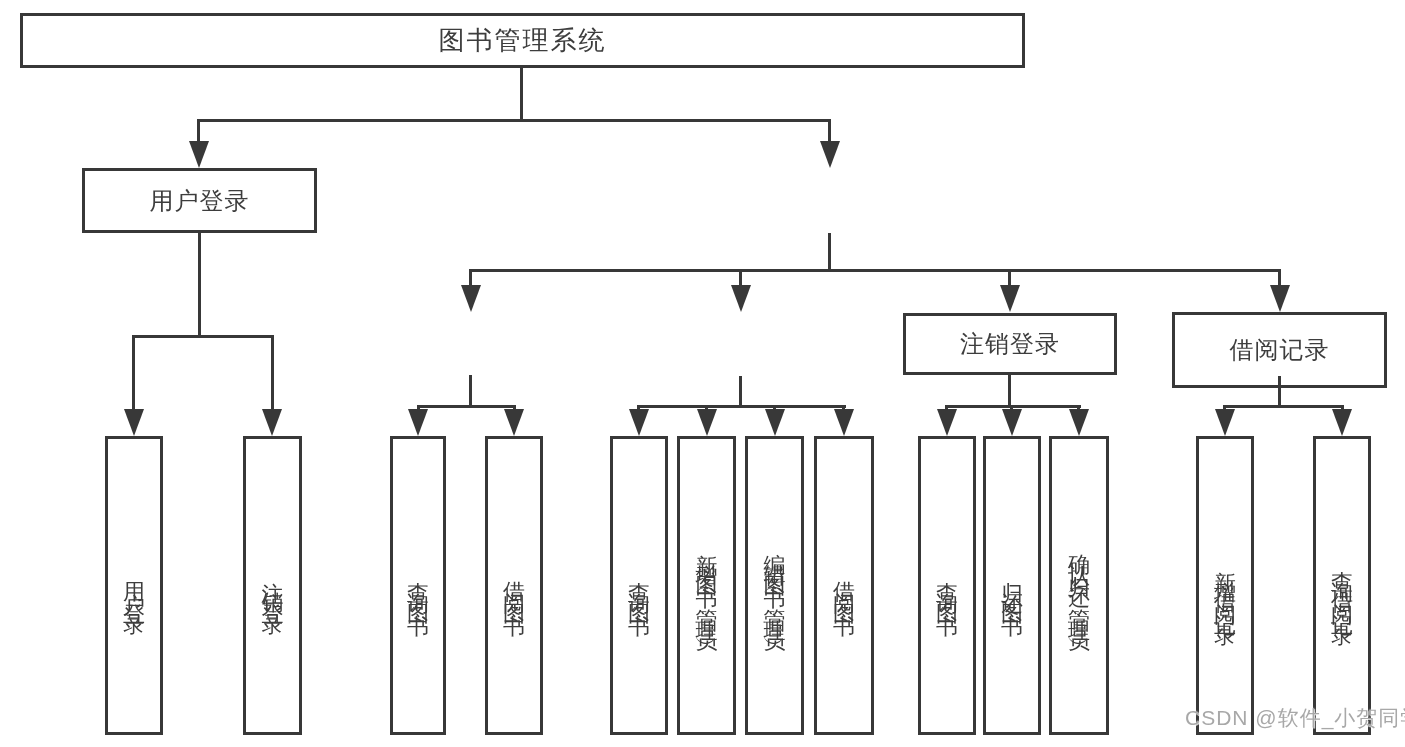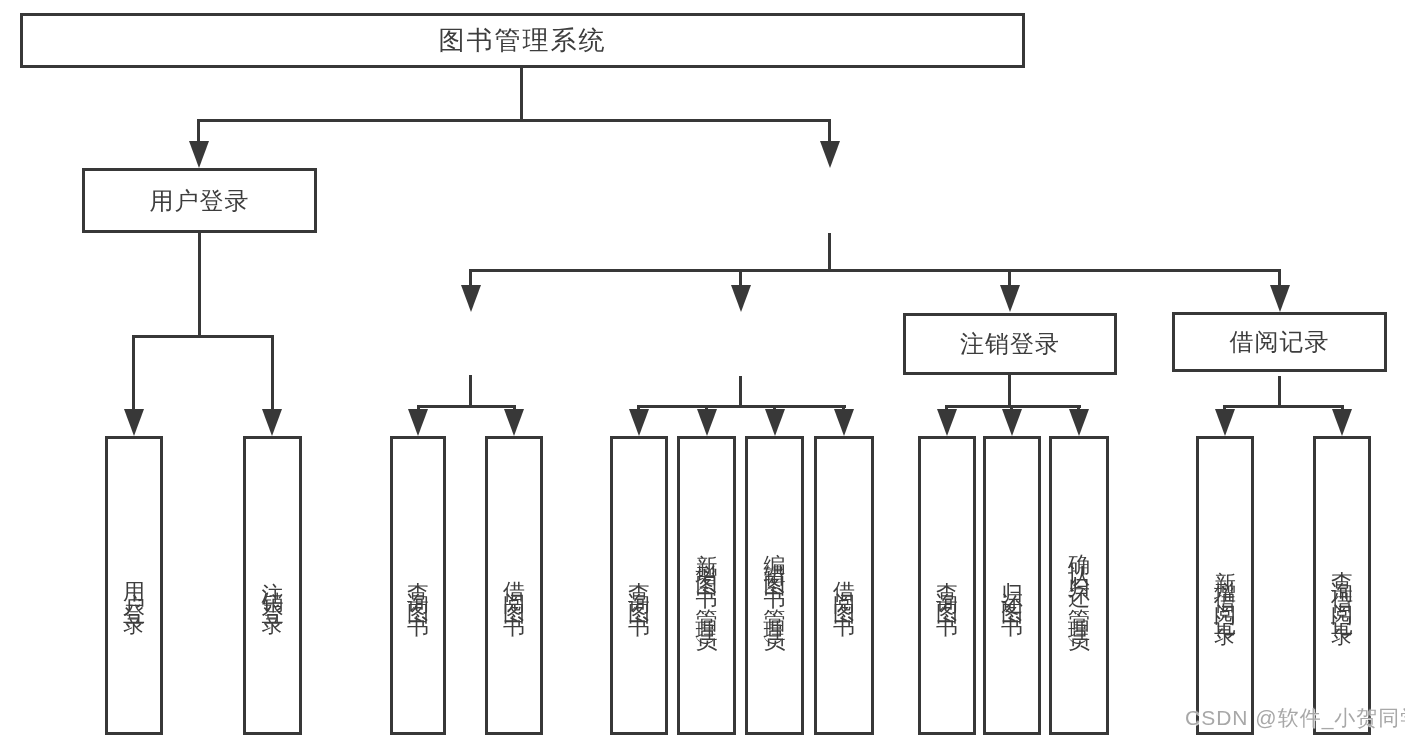--- a/index.html
+++ b/index.html
@@ -51,21 +51,21 @@
     <span>用户登录</span>
   </div>
 
 
 
 
   <div class="box hbox" style="left:903px;top:313px;width:214px;height:62px;">
     <span>注销登录</span>
   </div>
 
-  <div class="box hbox" style="left:1172px;top:312px;width:215px;height:60px;">
+  <div class="box hbox" style="left:1172px;top:312px;width:215px;height:76px;">
     <span>借阅记录</span>
   </div>
 
   <div class="box vbox" style="left:105px;top:436px;width:58px;height:299px;">
     <span>用户登录</span>
   </div>
   <div class="box vbox" style="left:243px;top:436px;width:59px;height:299px;">
     <span>注销登录</span>
   </div>
 

